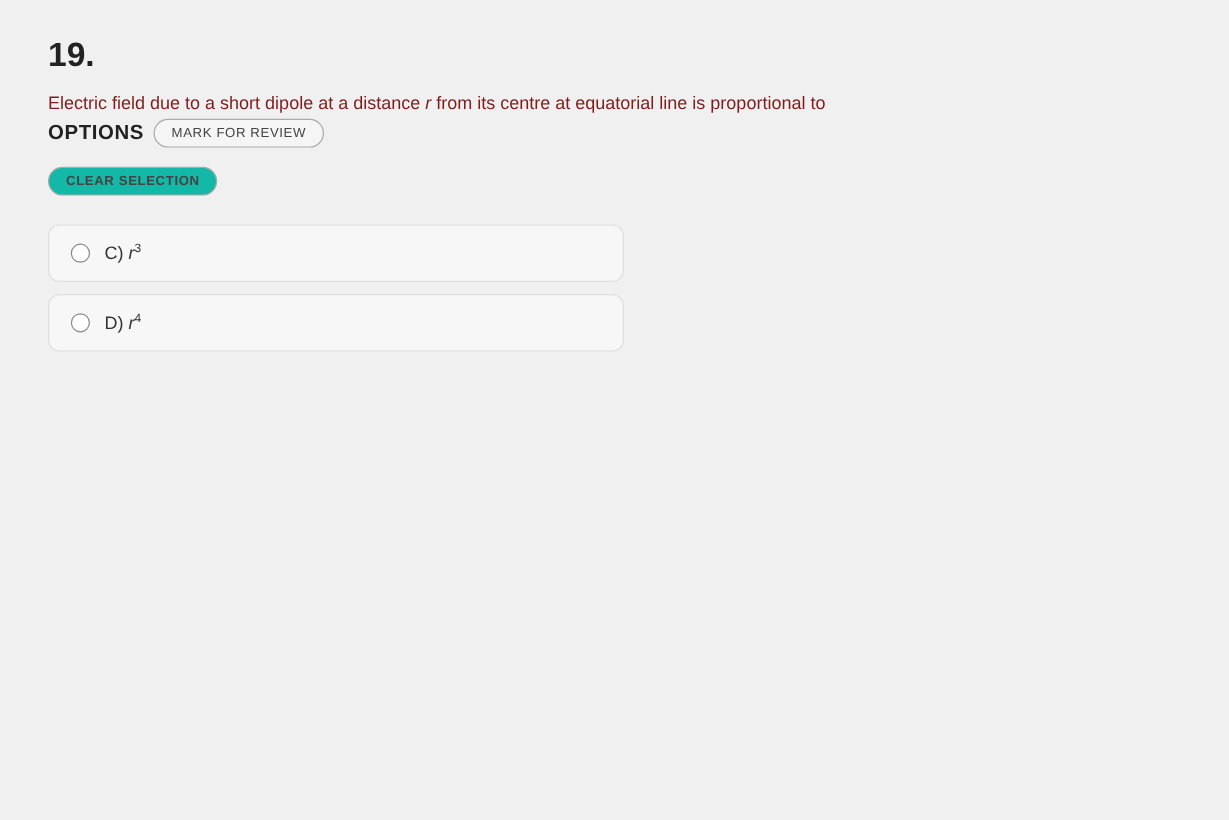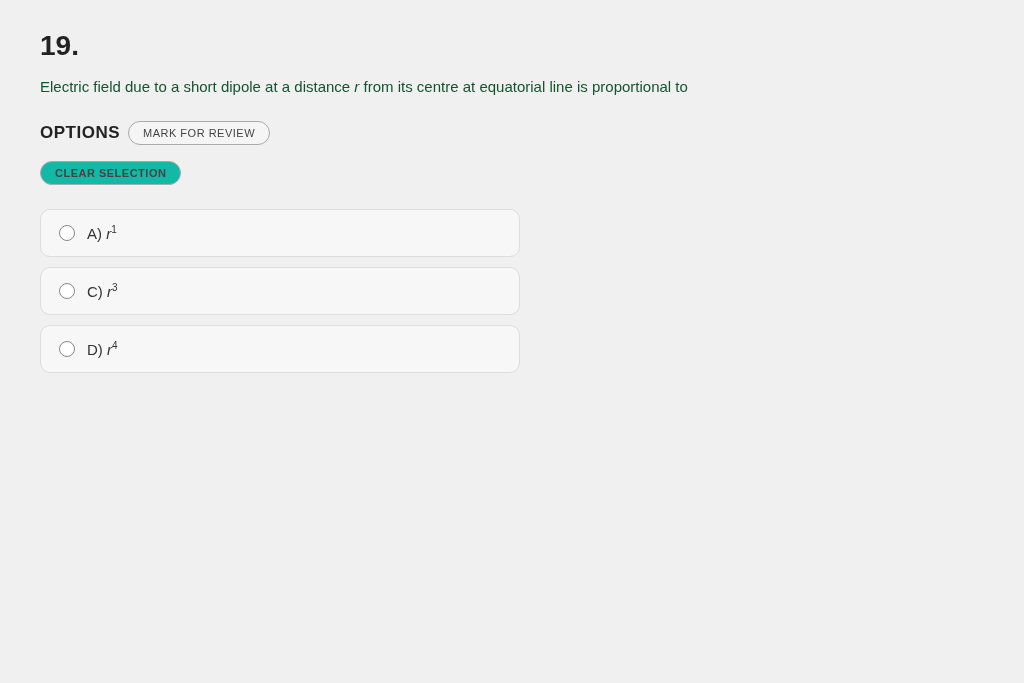--- a/index.html
+++ b/index.html
@@ -19,22 +19,21 @@
 
     .question-number {
       font-size: 28px;
       font-weight: bold;
       color: #222;
       margin-bottom: 14px;
     }
 
     .question-text {
       font-size: 15px;
-      color: #14532d;
-      margin-bottom: 22px;
+      color: #7f1d1d;
       line-height: 1.5;
     }
 
     .question-text em {
       font-style: italic;
     }
 
     .options-row {
       display: flex;
       align-items: center;
@@ -127,24 +126,20 @@
 
 <div class="options-row">
   <span class="options-label">OPTIONS</span>
   <button class="mark-for-review-btn">MARK FOR REVIEW</button>
 </div>
 
 <button class="clear-selection-btn">CLEAR SELECTION</button>
 
 <div class="options-list">
 
-  <div class="option-item">
-    <div class="option-radio"></div>
-    <span class="option-label">A) <em>r</em><sup>1</sup></span>
-  </div>
 
 
   <div class="option-item">
     <div class="option-radio"></div>
     <span class="option-label">C) <em>r</em><sup>3</sup></span>
   </div>
 
   <div class="option-item">
     <div class="option-radio"></div>
     <span class="option-label">D) <em>r</em><sup>4</sup></span>

